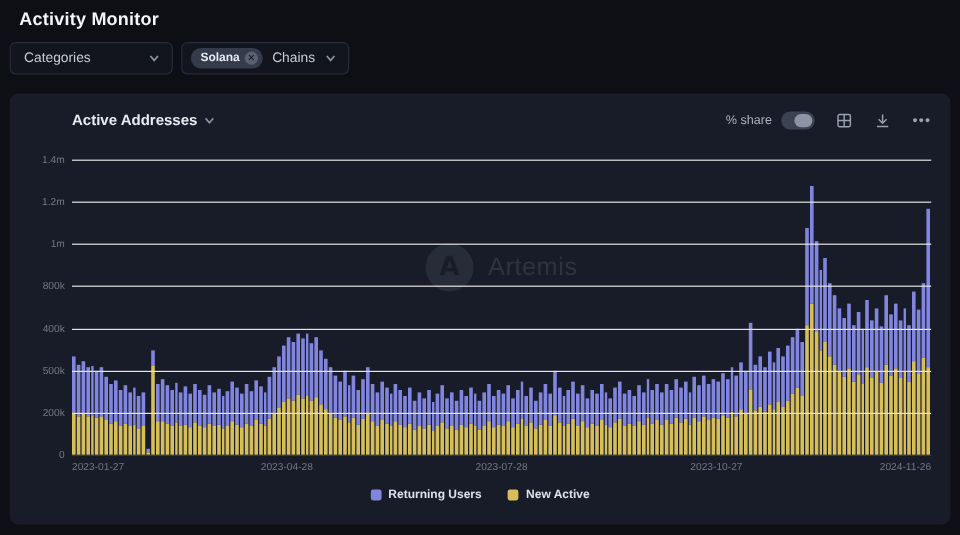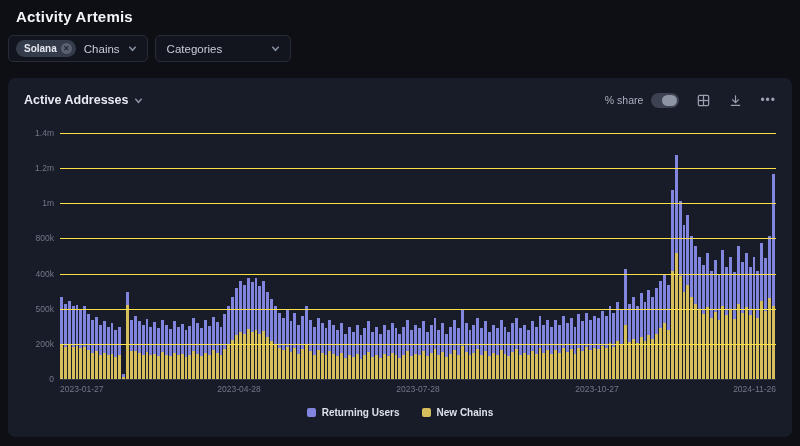--- a/index.html
+++ b/index.html
@@ -55,41 +55,41 @@
   .range-btn.selected + .range-btn { border-left-color:transparent; }
 
   
   .card {
     position:absolute; left:8px; top:78px; width:784px; height:359px;
     background:#181c28; border-radius:7px; padding:0 16px;
   }
   .card-header { height:38px; display:flex; align-items:center; padding-top:6px; }
   .card-title {
     font-size:12.5px; font-weight:bold; color:#e8ebf2;
-    display:flex; align-items:center; gap:6px; cursor:pointer;
+    display:flex; align-items:center; gap:6px; cursor:pointer;margin-left:36px;
   }
   .card-tools { margin-left:auto; display:flex; align-items:flex-start; gap:17px; }
   .share-wrap { display:flex; align-items:center; gap:8px; }
   .share-label { font-size:10.5px; color:#aab0bf; }
   .toggle {
     width:28px; height:15px; border-radius:8px; background:#3c4251;
     position:relative; cursor:pointer;
   }
   .toggle .knob {
     position:absolute; right:2px; top:2px; width:15px; height:11px;
     border-radius:6px; background:#8d94a4;
   }
   .tool-icon { width:15px; height:15px; cursor:pointer; display:block; }
   .tool-icon * { stroke:#9aa1b0; fill:none; stroke-width:1.3; }
   .ellipsis { color:#9aa1b0; font-size:12px; letter-spacing:1px; cursor:pointer; line-height:15px; }
 
   
   .plot-wrap { position:relative; margin-left:36px; margin-top:18px; height:246px; }
   .gridline {
-    position:absolute; left:0; right:0; height:1px; background:#fde047;
+    position:absolute; left:0; right:0; height:1px; background:#e5e5e5;
   }
   .gridline.zero { background:#333a49; }
   .ytick {
     position:absolute; right:calc(100% + 6px); transform:translateY(-50%);
     font-size:8.5px; color:#707889; white-space:nowrap;
   }
   .bars {
     position:absolute; left:0; right:0; bottom:1px; top:0;
     display:flex; align-items:flex-end; gap:1px;
   }
@@ -123,35 +123,35 @@
     display:flex; align-items:center; justify-content:center;
   }
   .wm-a { font-size:22px; font-weight:bold; color:rgba(24,28,40,0.9); font-family:"DejaVu Sans",sans-serif; }
   .wm-text { font-size:21px; color:rgba(165,172,190,0.16); letter-spacing:.5px; }
 </style>
 </head>
 <body>
 
 <div class="page">
 
-  <div class="page-title">Activity Artemis</div>
+  <div class="page-title">Activity Monitor</div>
 
   <div class="filter-row">
+    <div class="dropdown">
+      <span class="dd-label" style="padding-left:4px">Categories</span>
+      <svg class="chev" viewBox="0 0 10 10">
+          <polyline points="1.5,3 5,7 8.5,3"></polyline>
+        </svg>
+    </div>
     <div class="dropdown">
       <span class="tag-pill">
         <span>Solana</span>
         <span class="tag-x">✕</span>
       </span>
       <span class="dd-label">Chains</span>
-      <svg class="chev" viewBox="0 0 10 10">
-          <polyline points="1.5,3 5,7 8.5,3"></polyline>
-        </svg>
-    </div>
-    <div class="dropdown">
-      <span class="dd-label" style="padding-left:4px">Categories</span>
       <svg class="chev" viewBox="0 0 10 10">
           <polyline points="1.5,3 5,7 8.5,3"></polyline>
         </svg>
     </div>
   </div>
 
 
   <div class="card">
     <div class="card-header">
       <div class="card-title">
@@ -175,20 +175,26 @@
         <svg class="tool-icon" viewBox="0 0 16 16">
           <line x1="8" y1="2.5" x2="8" y2="10"></line>
             <polyline points="4.5,6.8 8,10.3 11.5,6.8"></polyline>
             <line x1="3" y1="13.2" x2="13" y2="13.2"></line>
         </svg>
         <span class="ellipsis">•••</span>
       </div>
     </div>
 
     <div class="plot-wrap" id="plot">
+      <div class="watermark">
+        <div class="wm-circle">
+          <span class="wm-a">A</span>
+        </div>
+        <span class="wm-text">Artemis</span>
+      </div>
       <div class="bars" id="bars">
           <div class="bar">
             <div class="seg-ret" style="height: 19.2857%;"></div>
             <div class="seg-new" style="height: 14.2857%;"></div>
           </div>
           <div class="bar">
             <div class="seg-ret" style="height: 17.5%;"></div>
             <div class="seg-new" style="height: 13.2143%;"></div>
           </div>
           <div class="bar">
@@ -954,18 +960,18 @@
         <span class="xtick last" style="left: 100%;">2024-11-26</span>
       </div>
 
     <div class="legend" id="legend">
         <div class="legend-item">
           <span class="legend-swatch" style="background: rgb(129, 133, 222);"></span>
           <span class="legend-label">Returning Users</span>
         </div>
         <div class="legend-item">
           <span class="legend-swatch" style="background: rgb(214, 191, 91);"></span>
-          <span class="legend-label">New Chains</span>
+          <span class="legend-label">New Active</span>
         </div>
       </div>
   </div>
 
 </div>
 
 </body></html>

